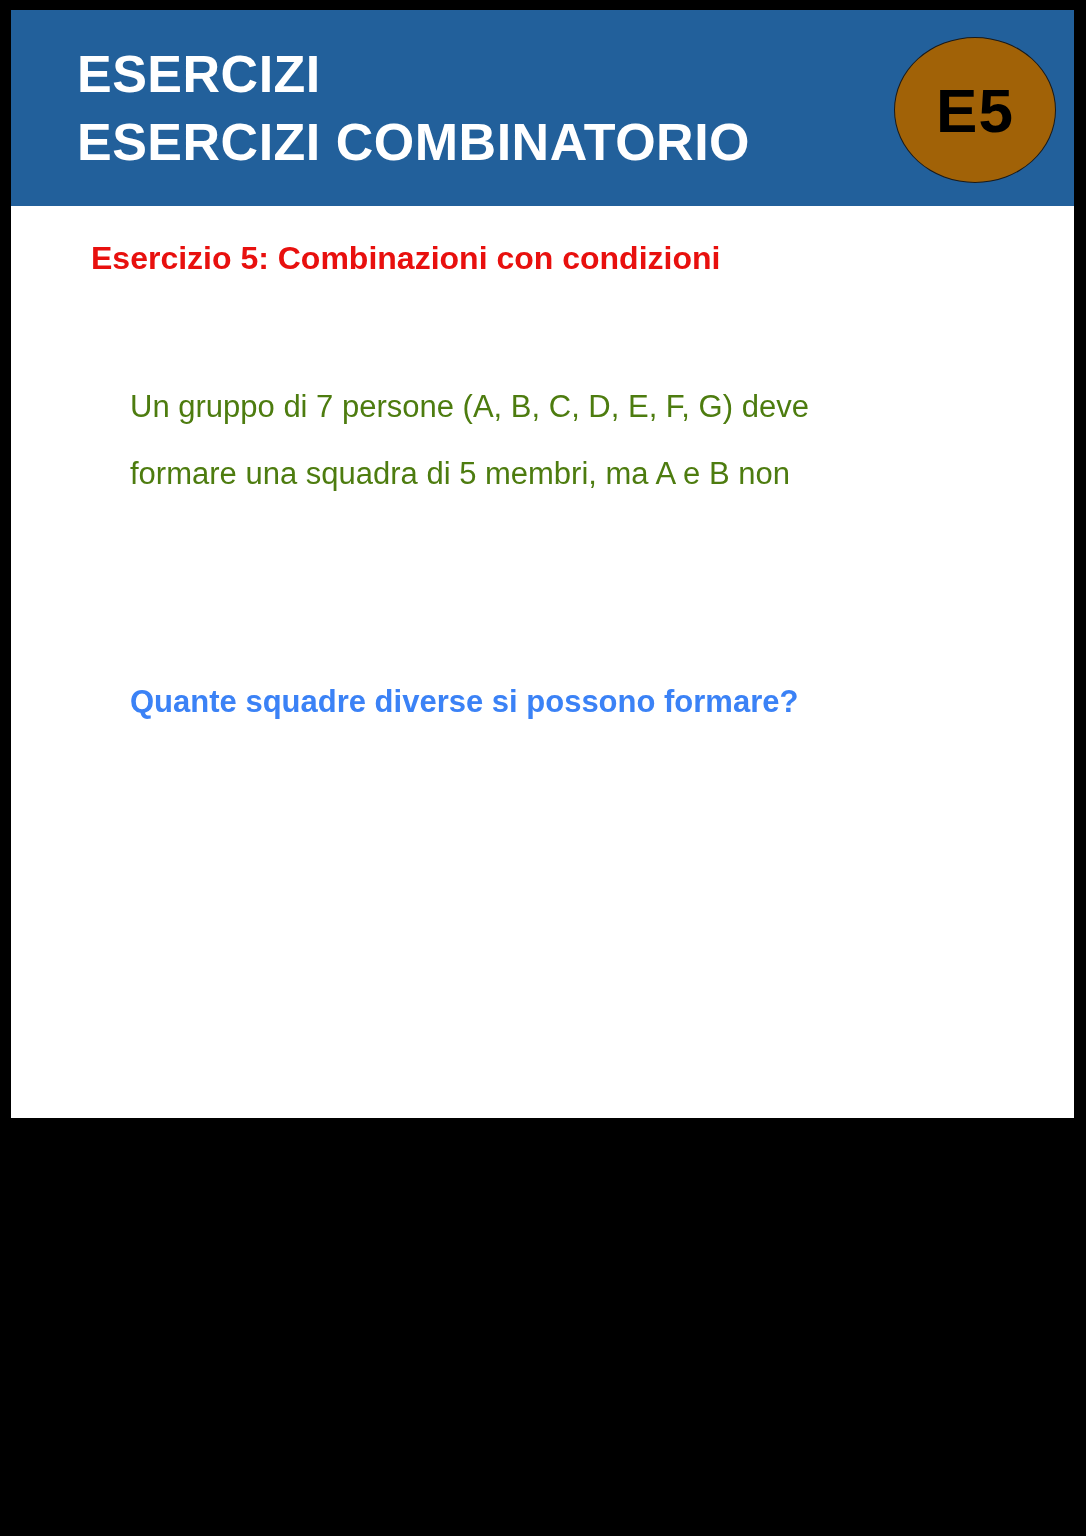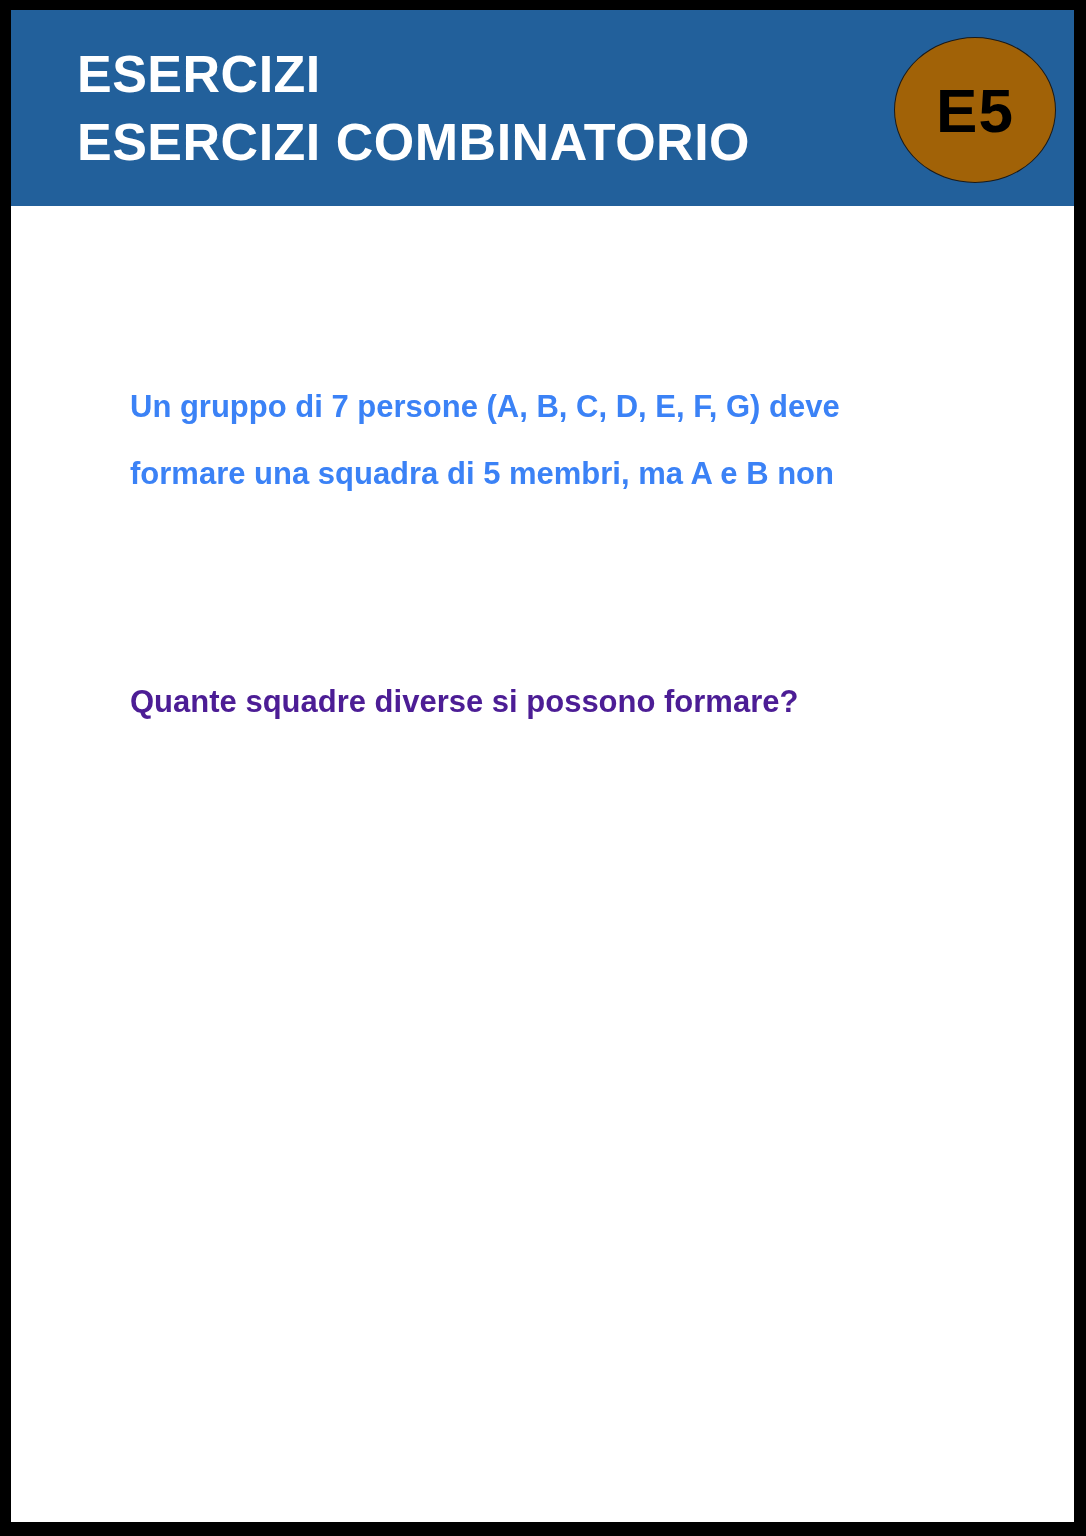--- a/index.html
+++ b/index.html
@@ -12,21 +12,21 @@
       height: 1536px;
       position: relative;
       overflow: hidden;
       font-family: "Liberation Sans", "DejaVu Sans", sans-serif;
     }
     .page {
       position: absolute;
       left: 11px;
       top: 10px;
       width: 1063px;
-      height: 1512px;
+      height: 1108px;
       background: #ffffff;
     }
     .header {
       position: absolute;
       left: 0;
       top: 0;
       width: 1063px;
       height: 196px;
       background: #22609b;
     }
@@ -68,54 +68,55 @@
       color: #e8100e;
       font-weight: bold;
       font-size: 32px;
       white-space: nowrap;
     }
     .body-text {
       position: absolute;
       left: 119px;
       top: 375px;
       width: 860px;
-      color: #3b82f6;
-      font-weight: bold;
+      color: #4d7c0f;
+      font-weight: normal;
       font-size: 31px;
     }
     .body-text .line {
       height: 67px;
       line-height: 44px;
       white-space: nowrap;
     }
     .question {
       position: absolute;
       left: 119px;
       top: 670px;
-      color: #4c1d95;
+      color: #3b82f6;
       font-weight: bold;
       font-size: 31px;
       line-height: 44px;
       white-space: nowrap;
     }
   </style>
 </head>
 <body>
 
 <div class="page">
   <div class="header">
     <div class="header-title">
       <div>ESERCIZI</div>
       <div>ESERCIZI COMBINATORIO</div>
     </div>
     <div class="badge">
       <span>E5</span>
     </div>
   </div>
 
+  <div class="subtitle">Esercizio 5: Combinazioni con condizioni</div>
 
   <div class="body-text">
     <div class="line">Un gruppo di 7 persone (A, B, C, D, E, F, G) deve</div>
     <div class="line">formare una squadra di 5 membri, ma A e B non</div>
   </div>
 
   <div class="question">Quante squadre diverse si possono formare?</div>
 </div>
 
 </body></html>

